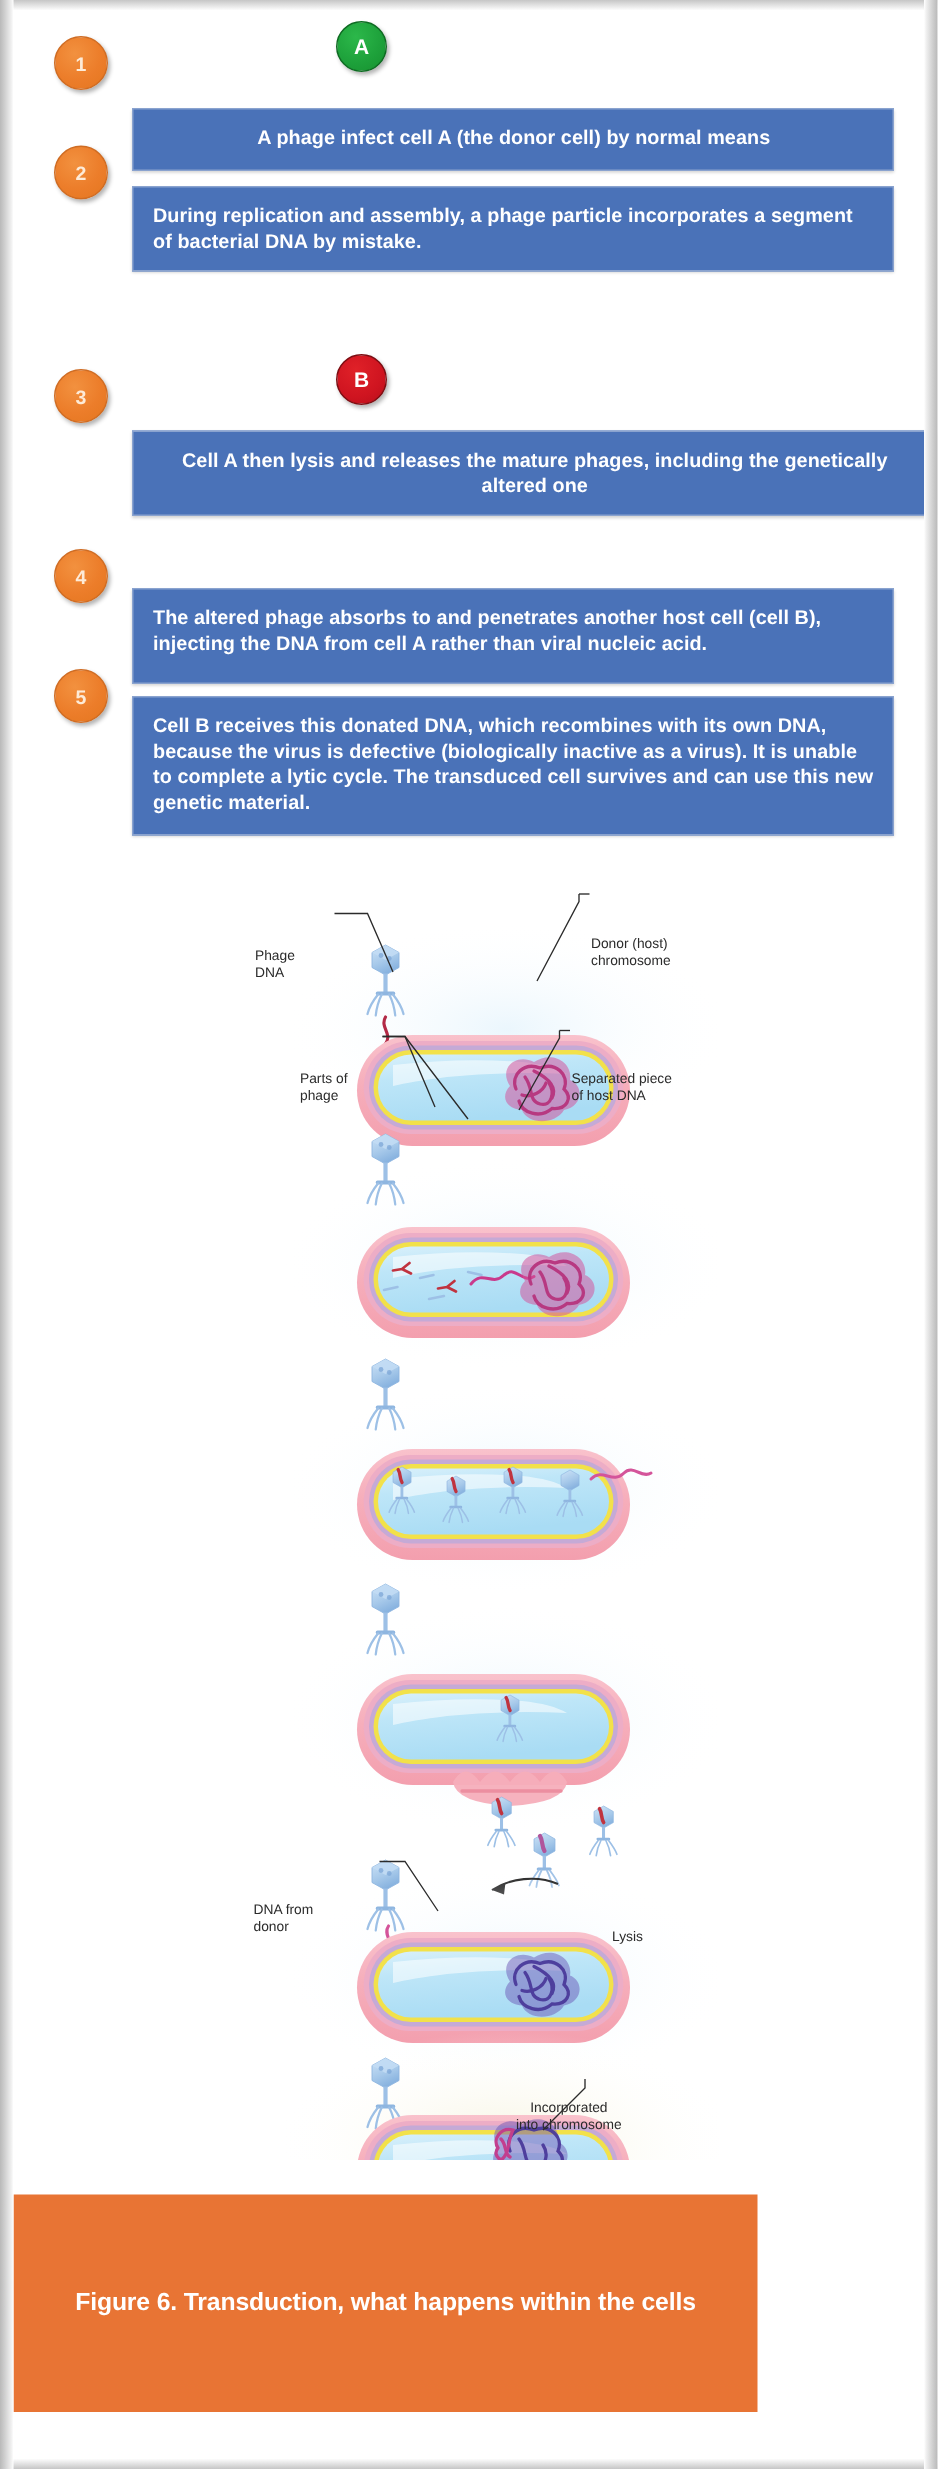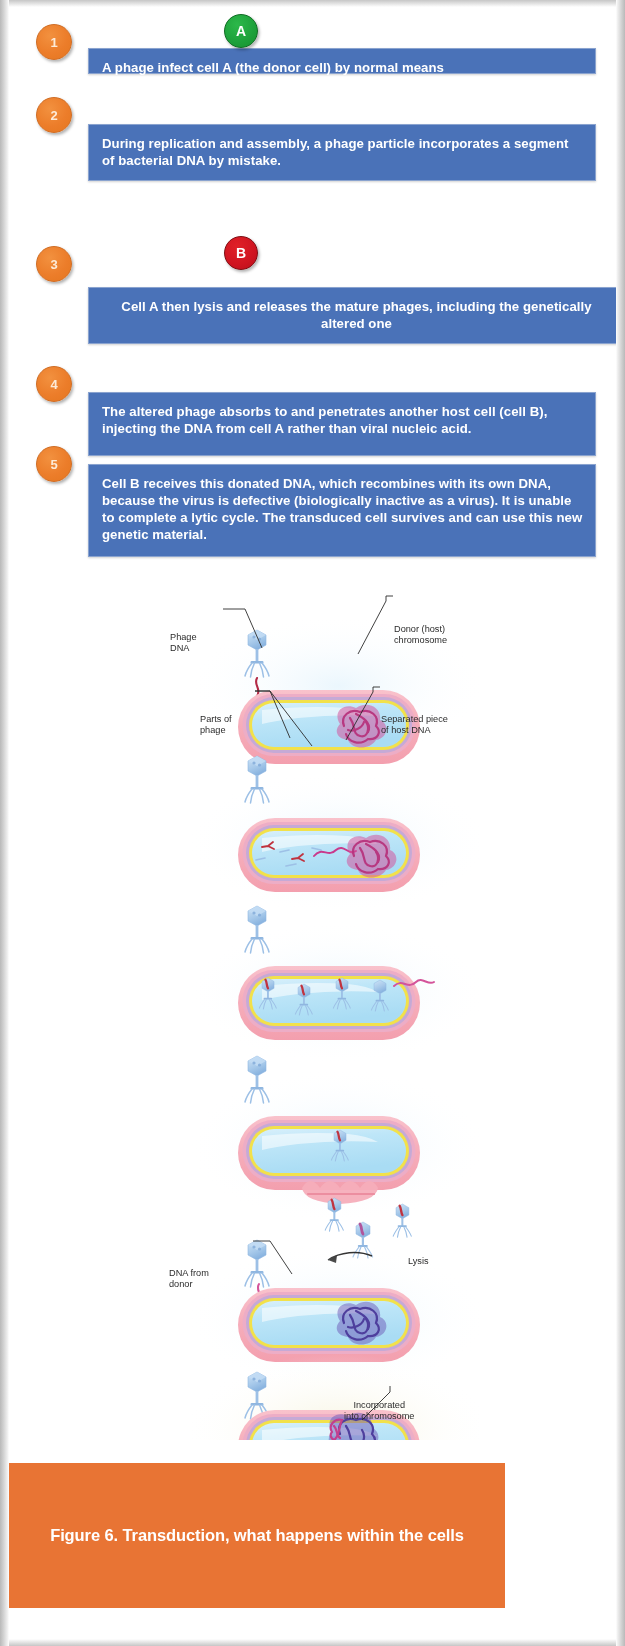--- a/index.html
+++ b/index.html
@@ -115,21 +115,21 @@
     <span>5</span>
   </div>
 
   <div class="ab-badge badge-a" style="left:224px;top:14px;">
     <span>A</span>
   </div>
   <div class="ab-badge badge-b" style="left:224px;top:236px;">
     <span>B</span>
   </div>
 
-  <div class="step-box" style="left:88px;top:48px;width:508px;height:26px;">
+  <div class="step-box" style="left:88px;top:72px;width:508px;height:42px;text-align:center;">
     <span>A phage infect cell A (the donor cell) by normal means</span>
   </div>
 
   <div class="step-box" style="left:88px;top:124px;width:508px;height:57px;">
     <span>During replication and assembly, a phage particle incorporates a segment of bacterial DNA by mistake.</span>
   </div>
 
   <div class="step-box" style="left:88px;top:287px;width:536px;height:57px;text-align:center;">
     <span>Cell A then lysis and releases the mature phages, including the genetically altered one</span>
   </div>
@@ -398,21 +398,21 @@
     <div class="ilabel" style="left:231px;top:110px;">
       <div>Separated piece</div>
       <div>of host DNA</div>
     </div>
 
     <div class="ilabel" style="left:19px;top:664px;">
       <div>DNA from</div>
       <div>donor</div>
     </div>
 
-    <div class="ilabel" style="left:234px;top:652px;padding-left:24px;">
+    <div class="ilabel" style="left:234px;top:682px;padding-left:24px;">
       <div>Lysis</div>
     </div>
 
     <div class="ilabel" style="left:194px;top:796px;text-align:center;">
       <div>Incorporated</div>
       <div>into chromosome</div>
     </div>
   </div>
 
   <div class="caption-bar" style="top:1463px;height:145px;">

